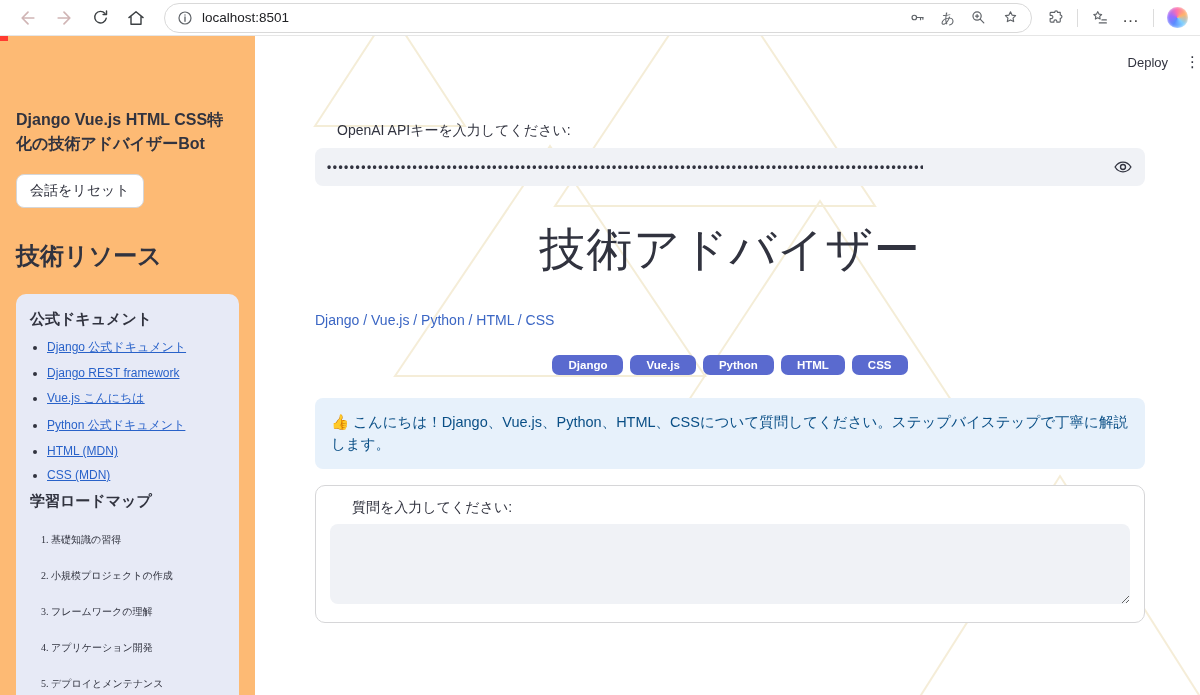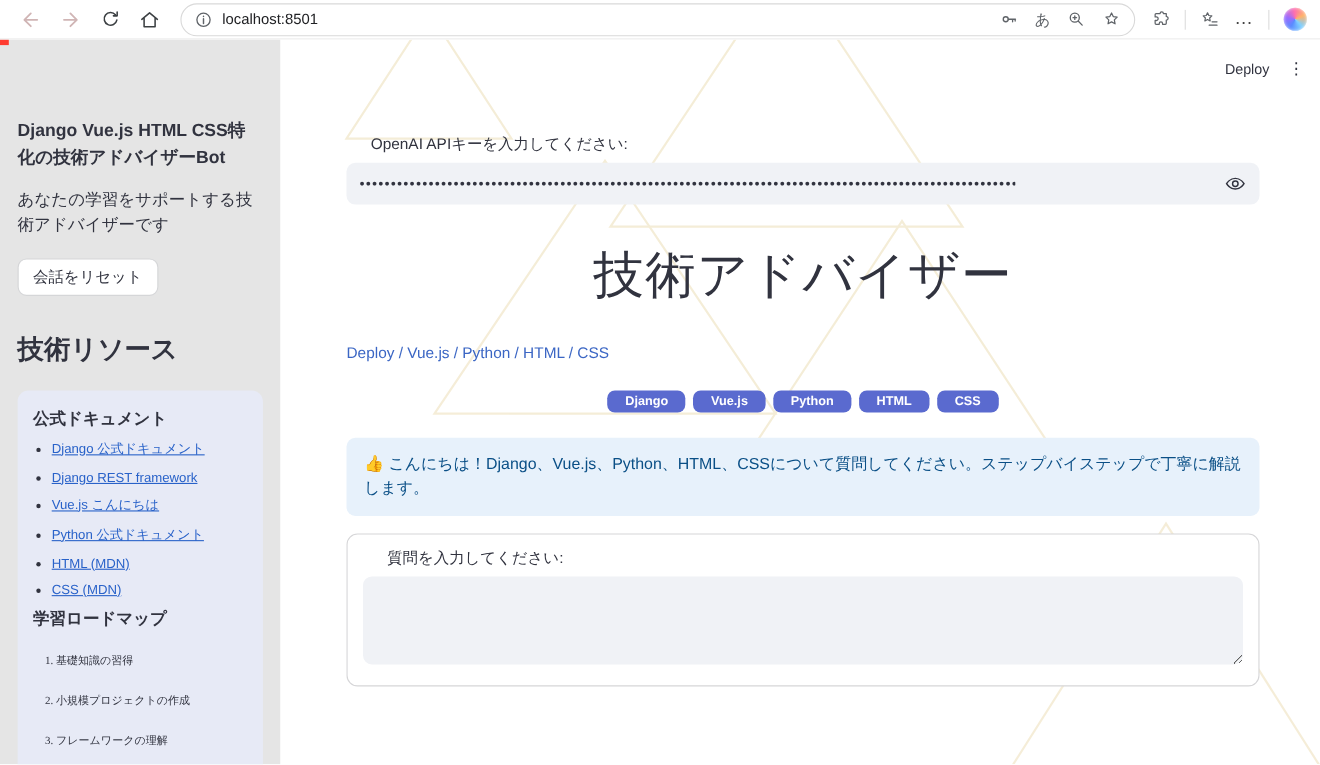--- a/index.html
+++ b/index.html
@@ -28,41 +28,41 @@
   .dots-h { font-size:17px; color:#444; letter-spacing:1px; line-height:0.6; }
   .copilot {
     width:21px; height:21px; border-radius:50%;
     background:conic-gradient(from 210deg,#5a8bff,#9a6bff,#ff6fae,#ffb36b,#7fd0ff,#5a8bff);
     box-shadow:inset 0 0 3px rgba(255,255,255,.8);
   }
   
   .app { position:relative; height:659px; display:flex; background:#fff; overflow:hidden; }
   .red-accent { position:absolute; left:0; top:0; width:8px; height:5px; background:#ff3b30; z-index:5; }
   
-  .sidebar { width:255px; flex:0 0 255px; padding:72px 16px 6px; background:#e5e5e5; }
+  .sidebar { width:255px; flex:0 0 255px; padding:72px 16px 6px; background:#fdba74; }
   .sb-title { font-size:16px; font-weight:700; line-height:1.5; }
   .sb-sub { margin-top:14px; font-size:15px; line-height:1.55; }
   .btn {
     display:inline-block; background:#fff; border:1px solid #d5d6d8; border-radius:8px;
     padding:7px 13px; font-size:14px; color:#31333f; cursor:pointer; font-family:inherit;
   }
   .sb-reset { margin-top:18px; }
   .sb-res-head { margin-top:32px; font-size:24px; font-weight:700; }
   .sb-box { margin-top:22px; background:#e7eaf6; border-radius:10px; padding:16px 14px 24px; }
   .sb-box h4 { margin:0; font-size:15px; font-weight:700; }
   .sb-box ul { margin:10px 0 0; padding-left:17px; }
   .sb-box ul li { margin:10px 0; font-size:12px; }
   .sb-box a { color:#2962c9; }
   .roadmap-head { margin-top:20px; }
   .sb-box ol { margin:10px 0 0; padding-left:21px; }
   .sb-box ol li { margin:22px 0; font-size:10px;font-family:Liberation Serif, serif; }
   
   .main { position:relative; flex:1; overflow:hidden; background:#fff; }
   .bg-deco { position:absolute; inset:0; pointer-events:none; }
-  .deploy-row { position:absolute; top:17px; right:14px; display:flex; align-items:center; gap:17px; z-index:3; }
+  .deploy-row { position:absolute; top:17px; right:0; display:flex; align-items:center; gap:17px; z-index:3; }
   .deploy-label { font-size:13px; cursor:pointer; }
   .kebab { font-size:15px; cursor:pointer; color:#31333f; }
   .content { position:relative; z-index:1; width:830px; margin-left:60px; padding-top:86px; }
   .field-label { font-size:14px;margin-left:22px; }
   .pw-field { margin-top:8px; height:38px; background:#f0f2f6; border-radius:8px; display:flex; align-items:center; padding:0 12px; cursor:text; }
   .pw-dots { width:74%; overflow:hidden; white-space:nowrap; font-weight:700; font-size:12px; letter-spacing:1.5px; color:#31333f; }
   .eye { margin-left:auto; cursor:pointer; display:flex; }
   .h1 { margin-top:33px; text-align:center; font-size:46px; font-weight:400; letter-spacing:1px; }
   .caption { margin-top:23px; font-size:14px; color:#3b66c4; }
   .pills { margin-top:27px; display:flex; justify-content:center; gap:7px; }
@@ -137,21 +137,20 @@
     <div class="vsep"></div>
     <div class="copilot"></div>
   </div>
 </div>
 
 <div class="app">
   <div class="red-accent"></div>
 
   <aside class="sidebar">
     <div class="sb-title">Django Vue.js HTML CSS特化の技術アドバイザーBot</div>
-    <div class="sb-sub">あなたの学習をサポートする技術アドバイザーです</div>
     <button class="btn sb-reset">会話をリセット</button>
     <div class="sb-res-head">技術リソース</div>
 
     <div class="sb-box">
       <h4>公式ドキュメント</h4>
       <ul>
         <li><a href="#">Django 公式ドキュメント</a></li>
         <li><a href="#">Django REST framework</a></li>
         <li><a href="#">Vue.js こんにちは</a></li>
         <li><a href="#">Python 公式ドキュメント</a></li>
@@ -191,21 +190,21 @@
         <span class="pw-dots">••••••••••••••••••••••••••••••••••••••••••••••••••••••••••••••••••••••••••••••••••••••••••••••••••••••••••••••••••••••••••••••••••••••••••••</span>
         <span class="eye">
           <svg class="ic" width="20" height="20" viewBox="0 0 24 24">
             <path d="M2.5 12S6 6.2 12 6.2 21.5 12 21.5 12 18 17.8 12 17.8 2.5 12 2.5 12Z" fill="none" stroke="#31333f" stroke-width="1.6"></path>
             <circle cx="12" cy="12" r="3" fill="none" stroke="#31333f" stroke-width="1.6"></circle>
           </svg>
         </span>
       </div>
 
       <h1 class="h1">技術アドバイザー</h1>
-      <div class="caption">Deploy / Vue.js / Python / HTML / CSS</div>
+      <div class="caption">Django / Vue.js / Python / HTML / CSS</div>
 
       <div class="pills">
         <span class="pill">Django</span>
         <span class="pill">Vue.js</span>
         <span class="pill">Python</span>
         <span class="pill">HTML</span>
         <span class="pill">CSS</span>
       </div>
 
       <div class="info">

